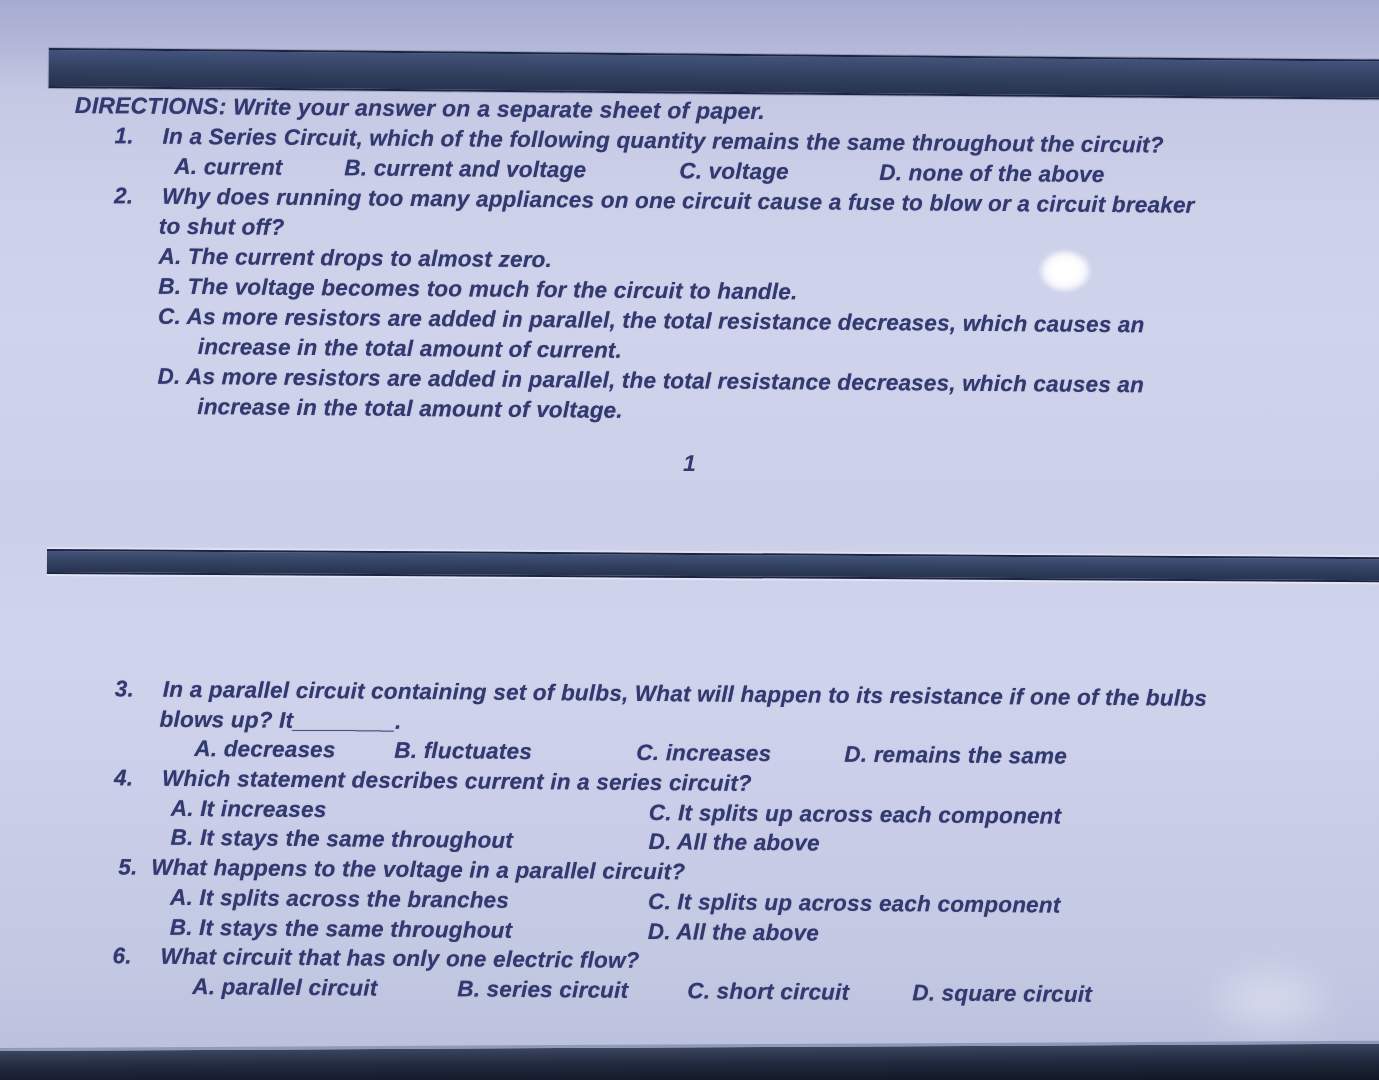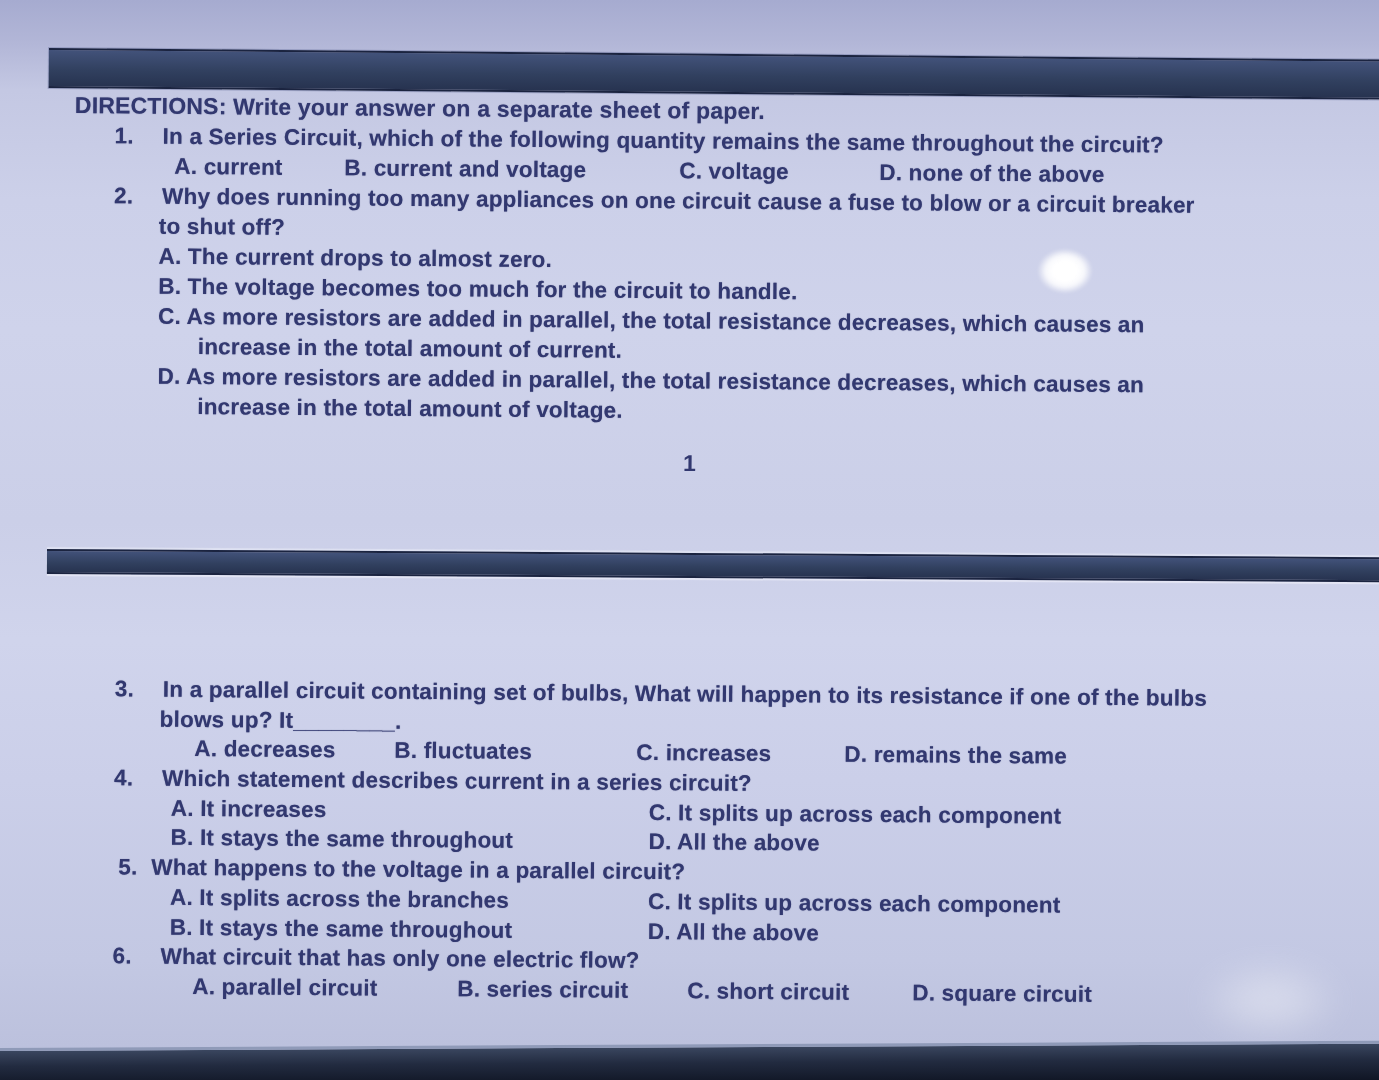--- a/index.html
+++ b/index.html
@@ -4,21 +4,21 @@
 <style>
   html,body{margin:0;padding:0;}
   body{
     width:1379px;height:1080px;overflow:hidden;position:relative;
     font-family:"Liberation Sans",sans-serif;
     background:linear-gradient(to bottom,
       #a6abd0 0px,#b2b6d7 42px,#c4c8e3 90px,#ccd0e9 200px,
       #cfd3eb 330px,#cbcfe8 520px,#d0d4ec 640px,#cbcfe9 780px,
       #c3c8e3 960px,#bcc1dd 1045px,#b8bdda 1080px);
   }
-  .photo{position:absolute;inset:0;}
+  .photo{position:absolute;inset:0;font-style:italic;}
   
   .bar{position:absolute;right:-6px;background:linear-gradient(to bottom,var(--bar-hi),var(--bar-navy) 55%,var(--bar-lo));
        border-top:2px solid var(--bar-edge);border-bottom:2px solid var(--bar-edge);
        transform-origin:left top;}
   .bar-top{left:49px;top:48px;height:36px;transform:rotate(0.5deg);box-shadow:0 0 0 1px rgba(120,128,170,.5);}
   .bar-mid{left:47px;top:549px;height:21px;transform:rotate(0.35deg);box-shadow:0 2px 1px rgba(245,246,253,.55), 0 -2px 1px rgba(245,246,253,.45);}
   .bar-bottom{left:-6px;top:1048px;height:44px;transform:rotate(-0.3deg);
        background:linear-gradient(to bottom,#3a465f 0%,#222b40 35%,#0d1220 90%);
        border-top:3px solid #8f9ab8;border-bottom:none;}
   

